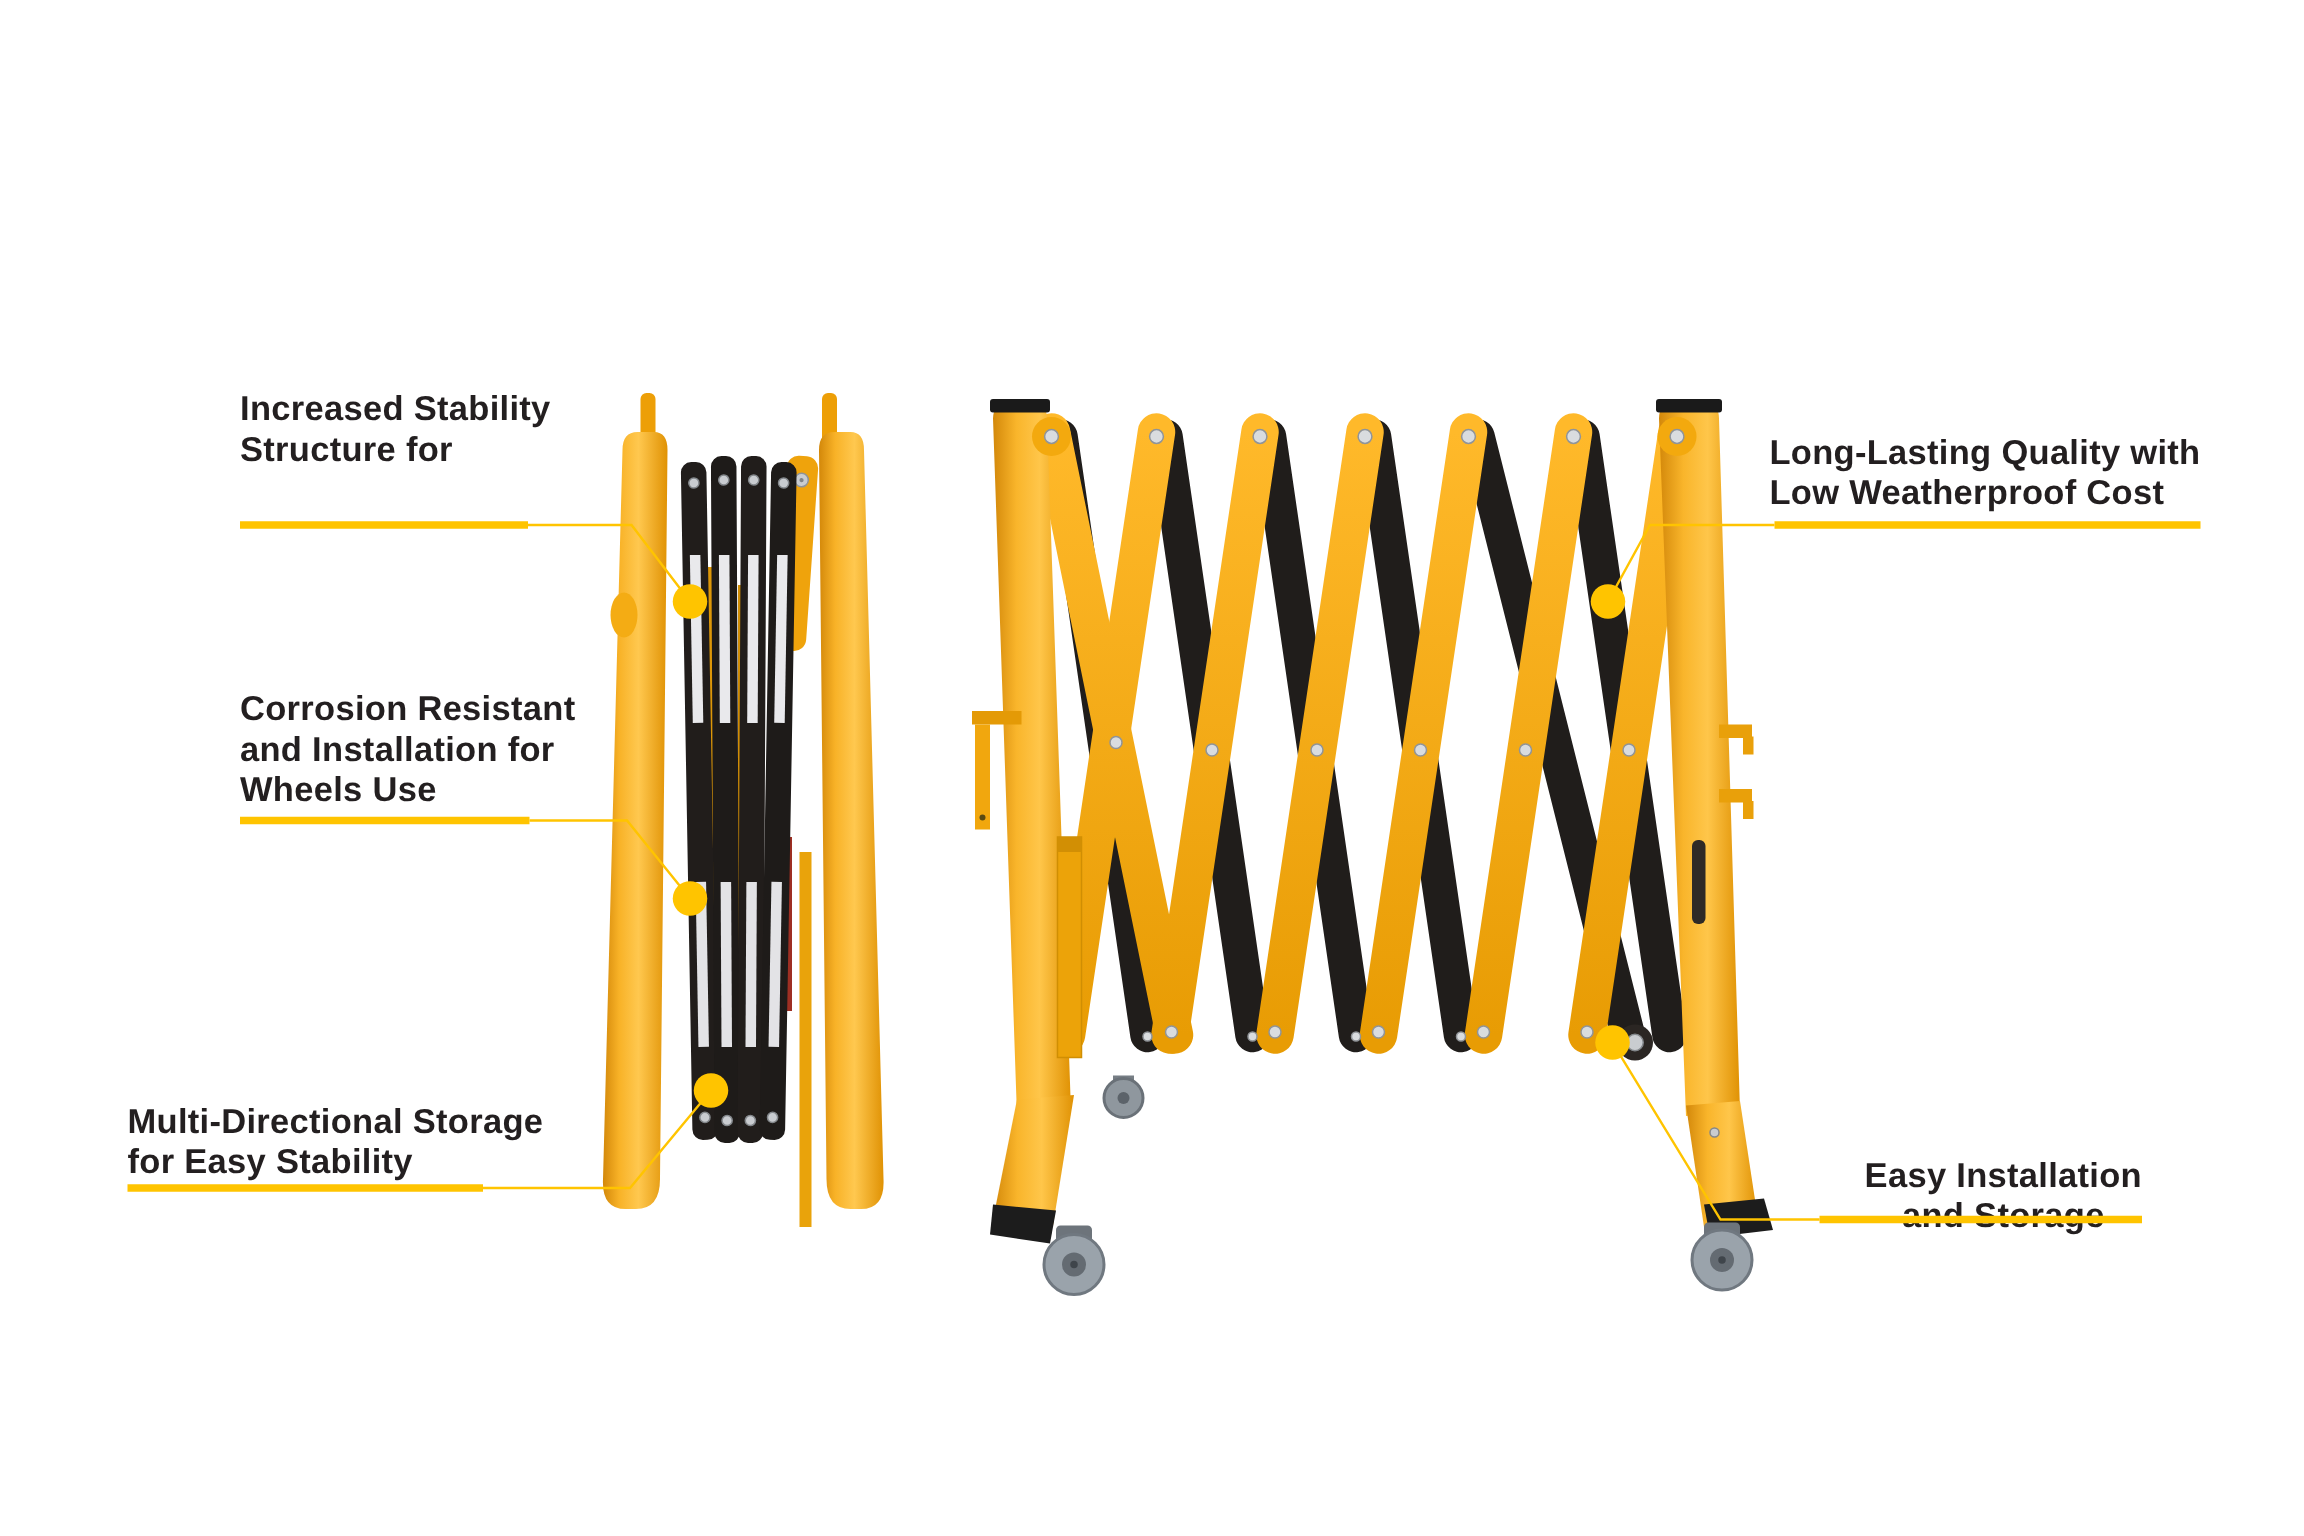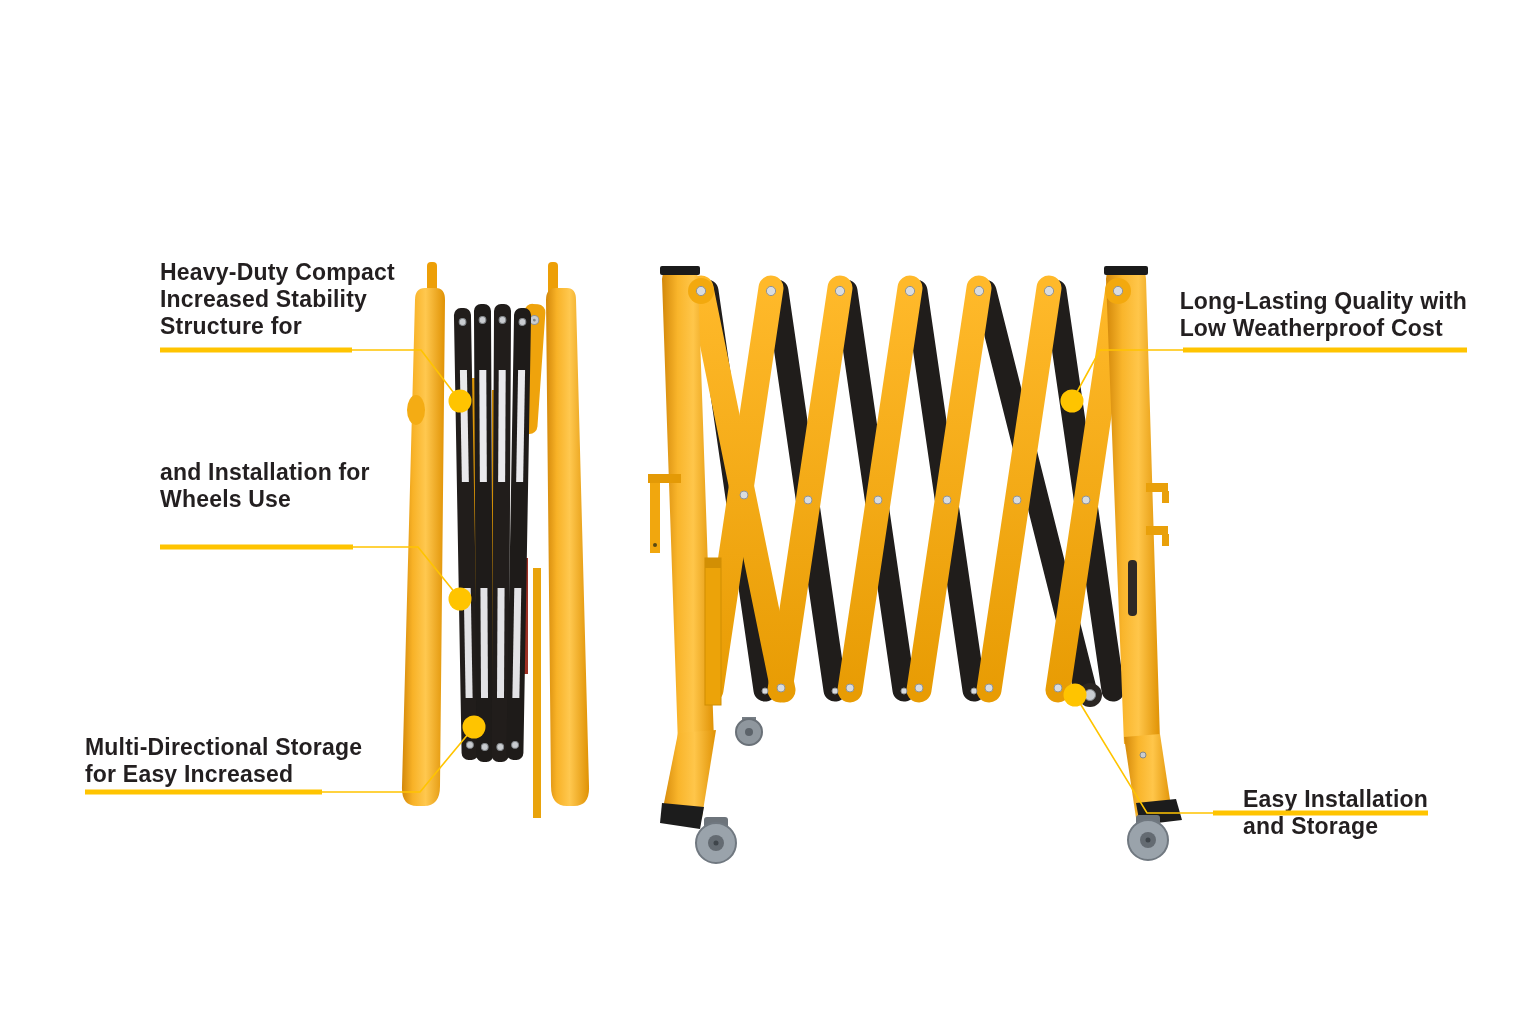--- a/index.html
+++ b/index.html
@@ -9,21 +9,21 @@
   }
   .callout{
     position:absolute;font-weight:700;font-size:23px;line-height:27px;
     color:#231F20;letter-spacing:0.2px;white-space:nowrap;
   }
   .callout span{display:block;}
   .c1{left:160px;top:259px;text-align:left;}
   .c2{left:160px;top:459px;text-align:left;}
   .c3{left:85px;top:734px;text-align:left;}
   .c4{right:69px;top:288px;text-align:left;}
-  .c5{right:108px;top:786px;text-align:left;}
+  .c5{right:108px;top:770px;text-align:center;}
   .layer{position:absolute;}
   #annotations{left:0;top:0;z-index:30;pointer-events:none;}
   #folded-art{left:393px;top:258px;z-index:10;}
   #expanded-art{left:648px;top:255px;z-index:10;}
 </style>
 </head>
 <body>
 
 <div id="stage">
 
@@ -228,33 +228,33 @@
     <g fill="#FFC400">
       <circle cx="460" cy="401" r="11.5"></circle>
       <circle cx="460" cy="599" r="11.5"></circle>
       <circle cx="474" cy="727" r="11.5"></circle>
       <circle cx="1072" cy="401" r="11.5"></circle>
       <circle cx="1075" cy="695" r="11.5"></circle>
     </g>
   </svg>
 
   <div class="callout c1">
-    <span>Heavy-Duty Compact</span>
     <span>Increased Stability</span>
     <span>Structure for</span>
   </div>
 
   <div class="callout c2">
+    <span>Corrosion Resistant</span>
     <span>and Installation for</span>
     <span>Wheels Use</span>
   </div>
 
   <div class="callout c3">
     <span>Multi-Directional Storage</span>
-    <span>for Easy Increased</span>
+    <span>for Easy Stability</span>
   </div>
 
   <div class="callout c4">
     <span>Long-Lasting Quality with</span>
     <span>Low Weatherproof Cost</span>
   </div>
 
   <div class="callout c5">
     <span>Easy Installation</span>
     <span>and Storage</span>

